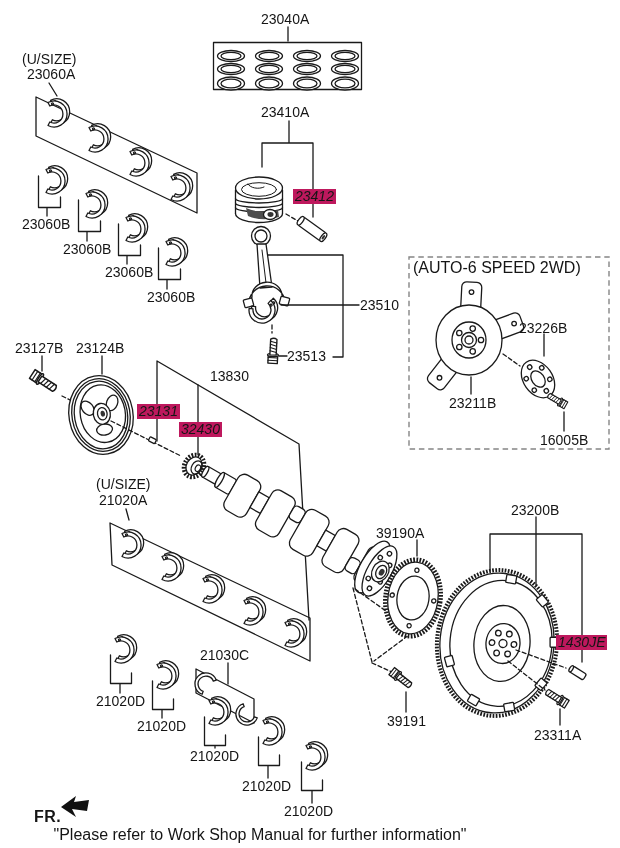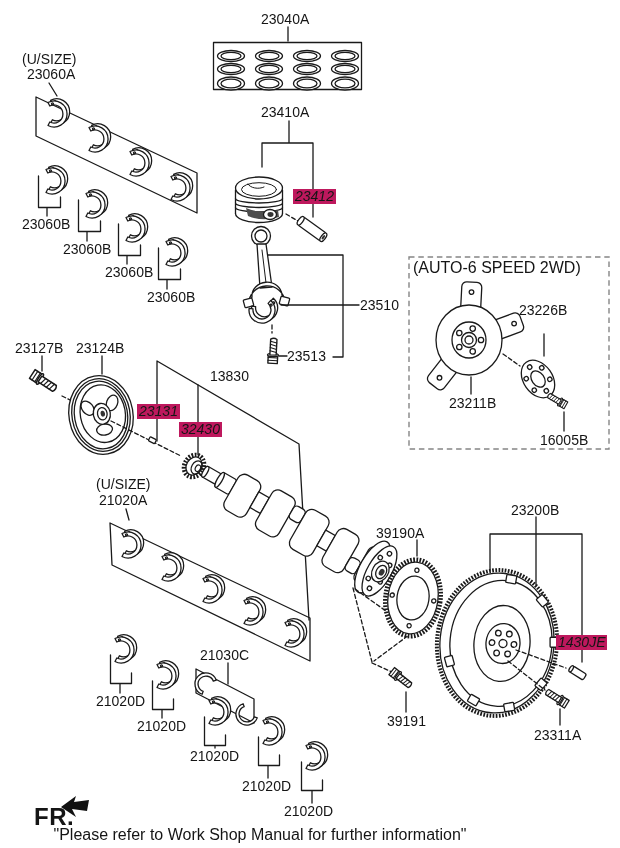--- a/index.html
+++ b/index.html
@@ -10,21 +10,21 @@
   .lt{fill:none;stroke:#1a1a1a;stroke-width:1;stroke-linecap:round;}
   .lnw{fill:#ffffff;stroke:#1a1a1a;stroke-width:1.3;stroke-linejoin:round;}
   .dash{stroke-dasharray:4 2.6;}
   .teeth{fill:#fff;stroke:#1a1a1a;stroke-width:4.5;stroke-dasharray:1.7 1.45;}
   .teeth2{fill:#fff;stroke:#1a1a1a;stroke-width:4;stroke-dasharray:1.7 1.45;}
   .grayDash{fill:none;stroke:#858585;stroke-width:1.4;stroke-dasharray:5.5 3.8;}
   .dk{fill:#4d4d4d;stroke:none;}
   .lbl{position:absolute;font-size:14px;line-height:15px;color:#151515;white-space:nowrap;}
   .wb{background:#be185d;padding:0 2px;font-style:italic;}
   .small{font-size:16px;}
-  .frl{font-size:24px;font-weight:bold;letter-spacing:.5px;}
+  .frl{font-size:16px;font-weight:bold;letter-spacing:.5px;}
 </style>
 </head>
 <body>
 
 <div id="stage">
 <svg id="art" width="620" height="848" viewBox="0 0 620 848">
   <defs>
     <g id="shell">
       <path d="M-11.5,-6 A13,13 0 1 0 11.5,-6 L8,-4.2 A9,9 0 1 1 -8,-4.2 Z"></path>
       <circle cx="10.2" cy="-1.5" r="1"></circle>
@@ -398,21 +398,21 @@
 <span class="lbl" style="left:22px;top:217px">23060B</span>
 <span class="lbl" style="left:63px;top:242px">23060B</span>
 <span class="lbl" style="left:105px;top:265px">23060B</span>
 <span class="lbl" style="left:147px;top:290px">23060B</span>
 <span class="lbl" style="left:15px;top:341px">23127B</span>
 <span class="lbl" style="left:76px;top:341px">23124B</span>
 <span class="lbl wb" style="left:137px;top:404px">23131</span>
 <span class="lbl wb" style="left:179px;top:422px">32430</span>
 <span class="lbl" style="left:210px;top:369px">13830</span>
 <span class="lbl small" style="left:413px;top:260px">(AUTO-6 SPEED 2WD)</span>
-<span class="lbl" style="left:519px;top:303px">23226B</span>
+<span class="lbl" style="left:519px;top:321px">23226B</span>
 <span class="lbl" style="left:449px;top:396px">23211B</span>
 <span class="lbl" style="left:540px;top:433px">16005B</span>
 <span class="lbl" style="left:96px;top:477px">(U/SIZE)</span>
 <span class="lbl" style="left:99px;top:493px">21020A</span>
 <span class="lbl" style="left:376px;top:526px">39190A</span>
 <span class="lbl" style="left:511px;top:503px">23200B</span>
 <span class="lbl wb" style="left:556px;top:635px">1430JE</span>
 <span class="lbl" style="left:387px;top:714px">39191</span>
 <span class="lbl" style="left:534px;top:728px">23311A</span>
 <span class="lbl" style="left:200px;top:648px">21030C</span>

